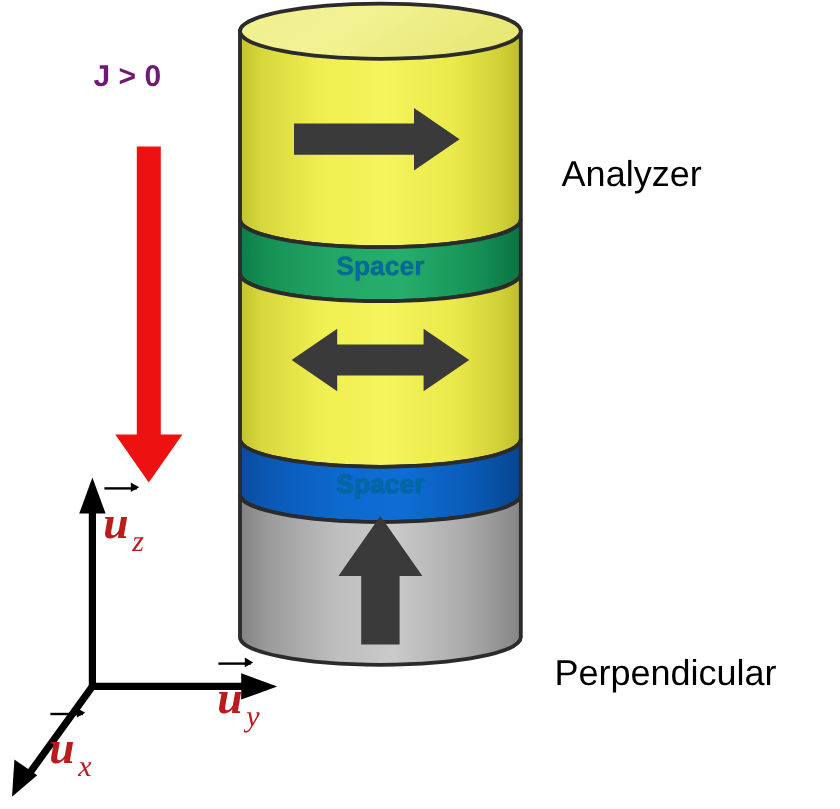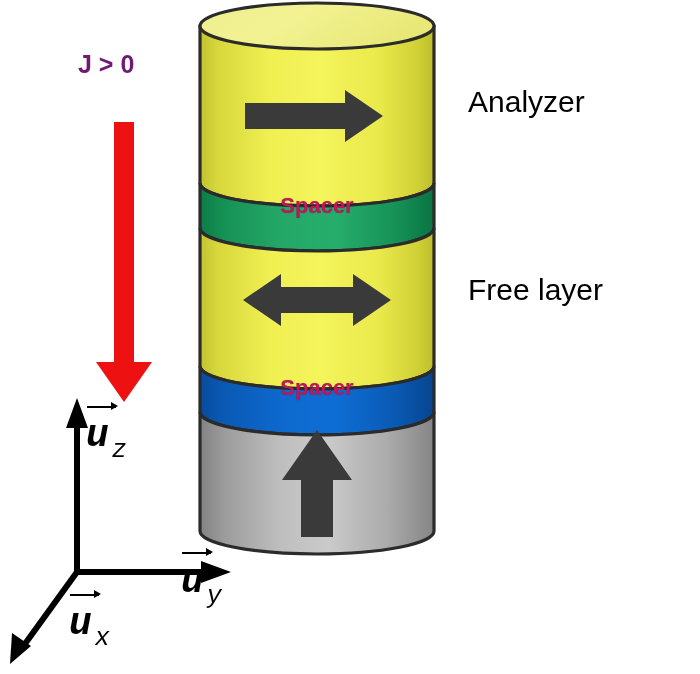--- a/index.html
+++ b/index.html
@@ -25,53 +25,55 @@
     height: 674px;
   }
   .side-label {
     position: absolute;
     color: #000000;
     font-family: "Liberation Sans", sans-serif;
     font-size: 30px;
     line-height: 36px;
     white-space: pre;
     letter-spacing: 0px;
+    margin-top: 44px;
   }
   #label-analyzer { left: 468px; top: 84px; }
   #label-free     { left: 468px; top: 272px; }
   #label-perp     { left: 462px; top: 428px; }
 
   #label-current {
     position: absolute;
     left: 78px;
     top: 50px;
     color: #701a75;
     font-family: "Liberation Sans", sans-serif;
     font-weight: bold;
     font-size: 25px;
     white-space: pre;
   }
   .spacer-text {
     position: absolute;
-    color: #be185d;
+    color: #0369a1;
     font-family: "Liberation Sans", sans-serif;
     font-weight: bold;
     font-size: 22px;
     white-space: pre;
     text-align: center;
     width: 240px;
     text-shadow: 0 0 1px rgba(0,0,0,0.35);
+    margin-top: 16px;
   }
   #spacer-top-text { left: 197px; top: 193px; }
   #spacer-bot-text { left: 197px; top: 375px; }
 
   .axis-label {
     position: absolute;
-    color: #000000;
-    font-family: Liberation Mono, monospace;
+    color: #b91c1c;
+    font-family: Liberation Serif, serif;
     font-style: italic;
     font-weight: bold;
     font-size: 38px;
     white-space: pre;
   }
   .axis-label .vec {
     position: relative;
     display: inline-block;
   }
   .axis-label .vec::after {
@@ -96,21 +98,21 @@
   .axis-label .sub {
     font-size: 25px;
     font-style: italic;
     font-weight: normal;
     position: relative;
     top: 11px;
     left: 3px;
   }
   #axis-uz { left: 86px; top: 414px; }
   #axis-uy { left: 181px; top: 560px; }
-  #axis-ux { left: 41px; top: 602px; margin-left: 28px; }
+  #axis-ux { left: 41px; top: 602px; }
 </style>
 </head>
 <body>
 
 <div id="stage">
 
   <svg class="layer" viewBox="0 0 700 674">
     <defs>
 
       <linearGradient id="gradYellow" x1="0" y1="0" x2="1" y2="0">
@@ -211,23 +213,23 @@
 
       <g>
         <line x1="77" y1="572" x2="22" y2="648" stroke-width="6"></line>
         <path d="M10,664 L12,633 L31,646 Z" stroke="none"></path>
       </g>
     </g>
   </svg>
 
   <div class="side-label" id="label-analyzer">Analyzer</div>
 
-  <div class="side-label" id="label-free">Free layer</div>
 
   <div class="side-label" id="label-perp">
+    <div>Perpendicular</div>
   </div>
 
   <div id="label-current">J &gt; 0</div>
 
   <div class="spacer-text" id="spacer-top-text">Spacer</div>
 
   <div class="spacer-text" id="spacer-bot-text">Spacer</div>
 
   <div class="axis-label" id="axis-uz"><span class="vec">u</span><span class="sub">z</span></div>
 

